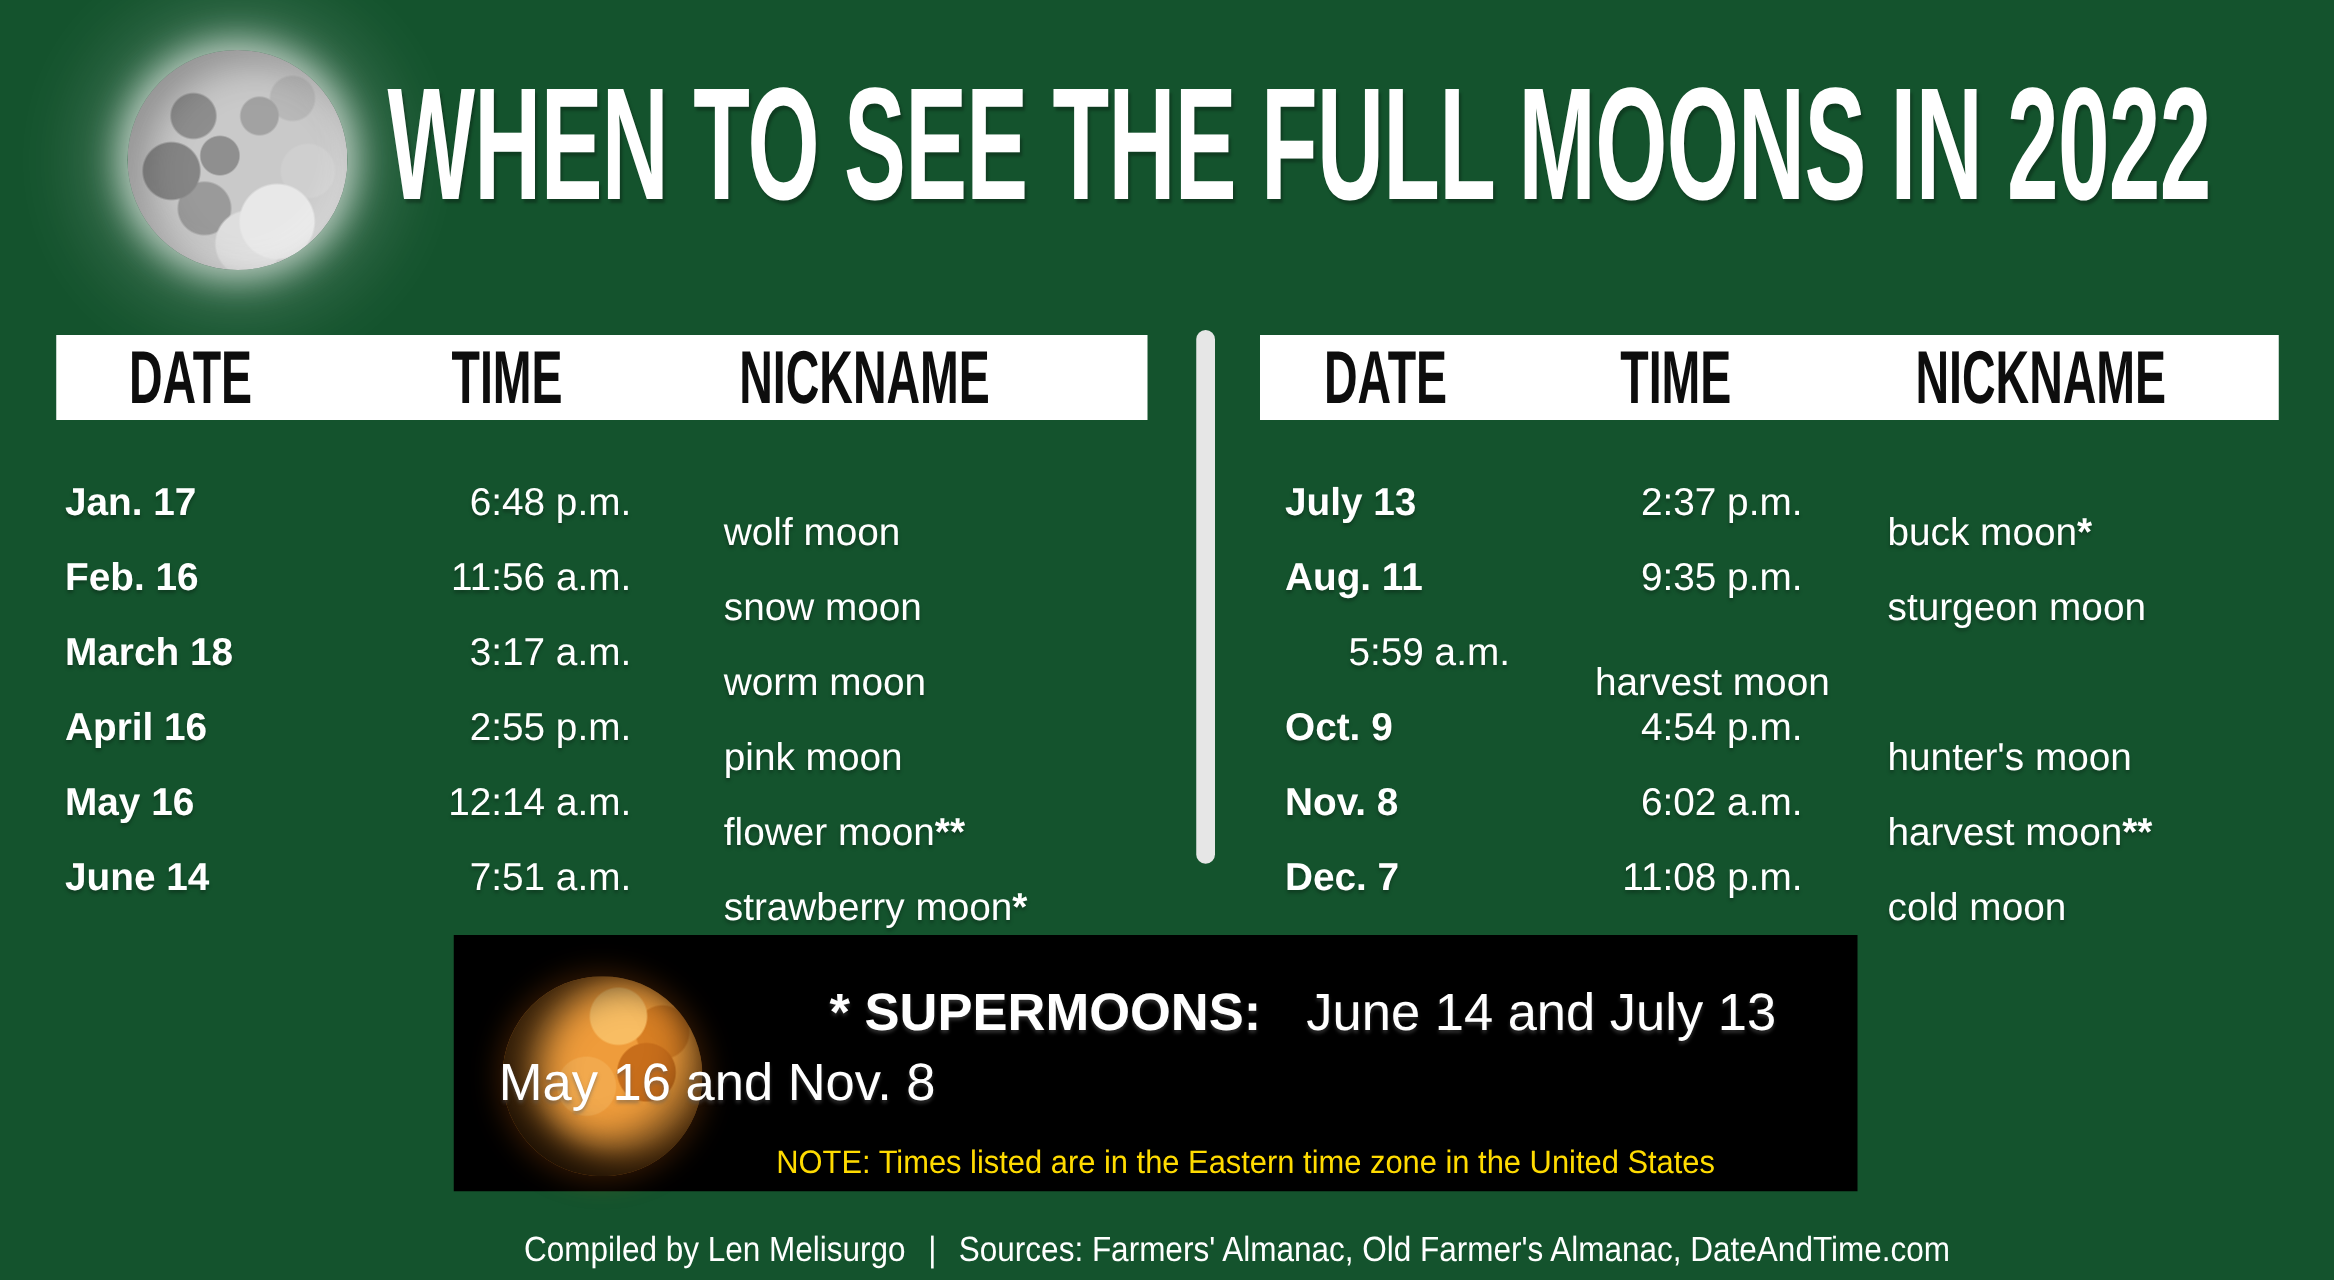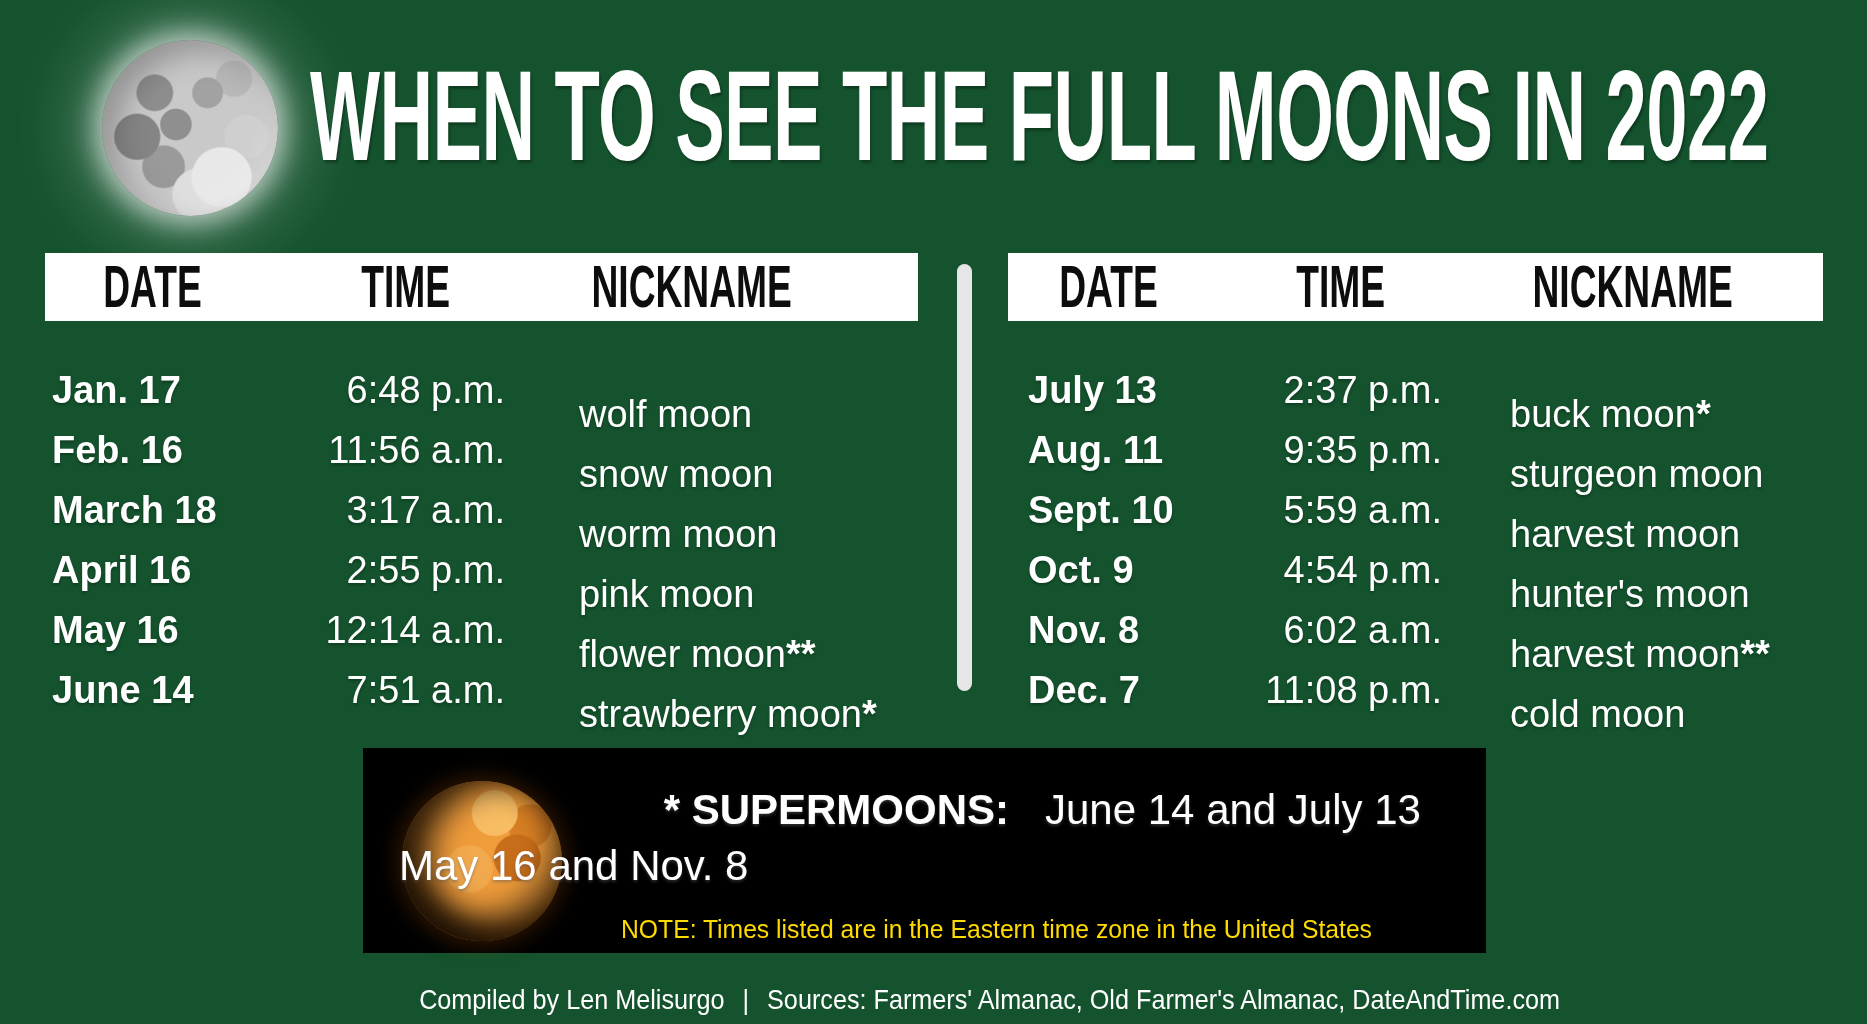--- a/index.html
+++ b/index.html
@@ -35,38 +35,38 @@
   
   .title{
     position:absolute; left:310px; top:52px;
     font-size:128px; line-height:128px; font-weight:700; color:#ffffff;
     white-space:nowrap; letter-spacing:-1px;
     transform:scaleX(.58); transform-origin:0 0;
     text-shadow:3px 3px 3px rgba(0,0,0,.28);
   }
 
   
-  .moon-table{ position:absolute; top:253px; }
+  .moon-table{ position:absolute; top:268px; }
   .moon-table.left { left:45px;   width:873px; --c1:215px; --c2:245px; --pad1:7px;  --pad3:74px; }
   .moon-table.right{ left:1008px; width:815px; --c1:200px; --c2:234px; --pad1:20px; --pad3:68px; }
 
   .thead, .trow{ display:grid; grid-template-columns:var(--c1) var(--c2) 1fr; align-items:center; }
 
   .thead{ height:68px; background:#ffffff; }
   .th{ display:flex; justify-content:center; align-items:center; height:100%; overflow:visible; }
   .th span{
     font-size:60px; font-weight:700; color:#0d0d0d; line-height:60px;
     transform:scaleX(.62); transform-origin:center; white-space:nowrap;
   }
   .moon-table.left  .th2 span{ margin-left:46px; }
   .moon-table.right .th2 span{ margin-left:32px; }
   .moon-table.left  .th3 span{ margin-left:-40px; }
 
   .rows{ margin-top:24px; }
-  .trow{ height:60px; font-size:38px; color:#ffffff; text-shadow:0 2px 3px rgba(0,0,0,.28); }
+  .trow{ height:60px; font-size:31px; color:#ffffff; text-shadow:0 2px 3px rgba(0,0,0,.28); }
   .td1{ padding-left:var(--pad1); font-weight:700; white-space:nowrap; }
   .td2{ text-align:right; white-space:nowrap; }
   .td3{ padding-left:var(--pad3); white-space:nowrap;margin-top:48px; }
   .marker{ font-weight:700; }
 
   
   .divider{
     position:absolute; left:957px; top:264px; width:15px; height:427px;
     border-radius:8px; background:#e6e6e6;
   }
@@ -187,21 +187,20 @@
         <span class="td1">July 13</span>
         <span class="td2">2:37 p.m.</span>
         <span class="td3"><span>buck moon</span><span class="marker">*</span></span>
       </div>
       <div class="trow">
         <span class="td1">Aug. 11</span>
         <span class="td2">9:35 p.m.</span>
         <span class="td3"><span>sturgeon moon</span><span class="marker"></span></span>
       </div>
       <div class="trow">
-        <span class="td1">Sept. 10</span>
         <span class="td2">5:59 a.m.</span>
         <span class="td3"><span>harvest moon</span><span class="marker"></span></span>
       </div>
       <div class="trow">
         <span class="td1">Oct. 9</span>
         <span class="td2">4:54 p.m.</span>
         <span class="td3"><span>hunter's moon</span><span class="marker"></span></span>
       </div>
       <div class="trow">
         <span class="td1">Nov. 8</span>

